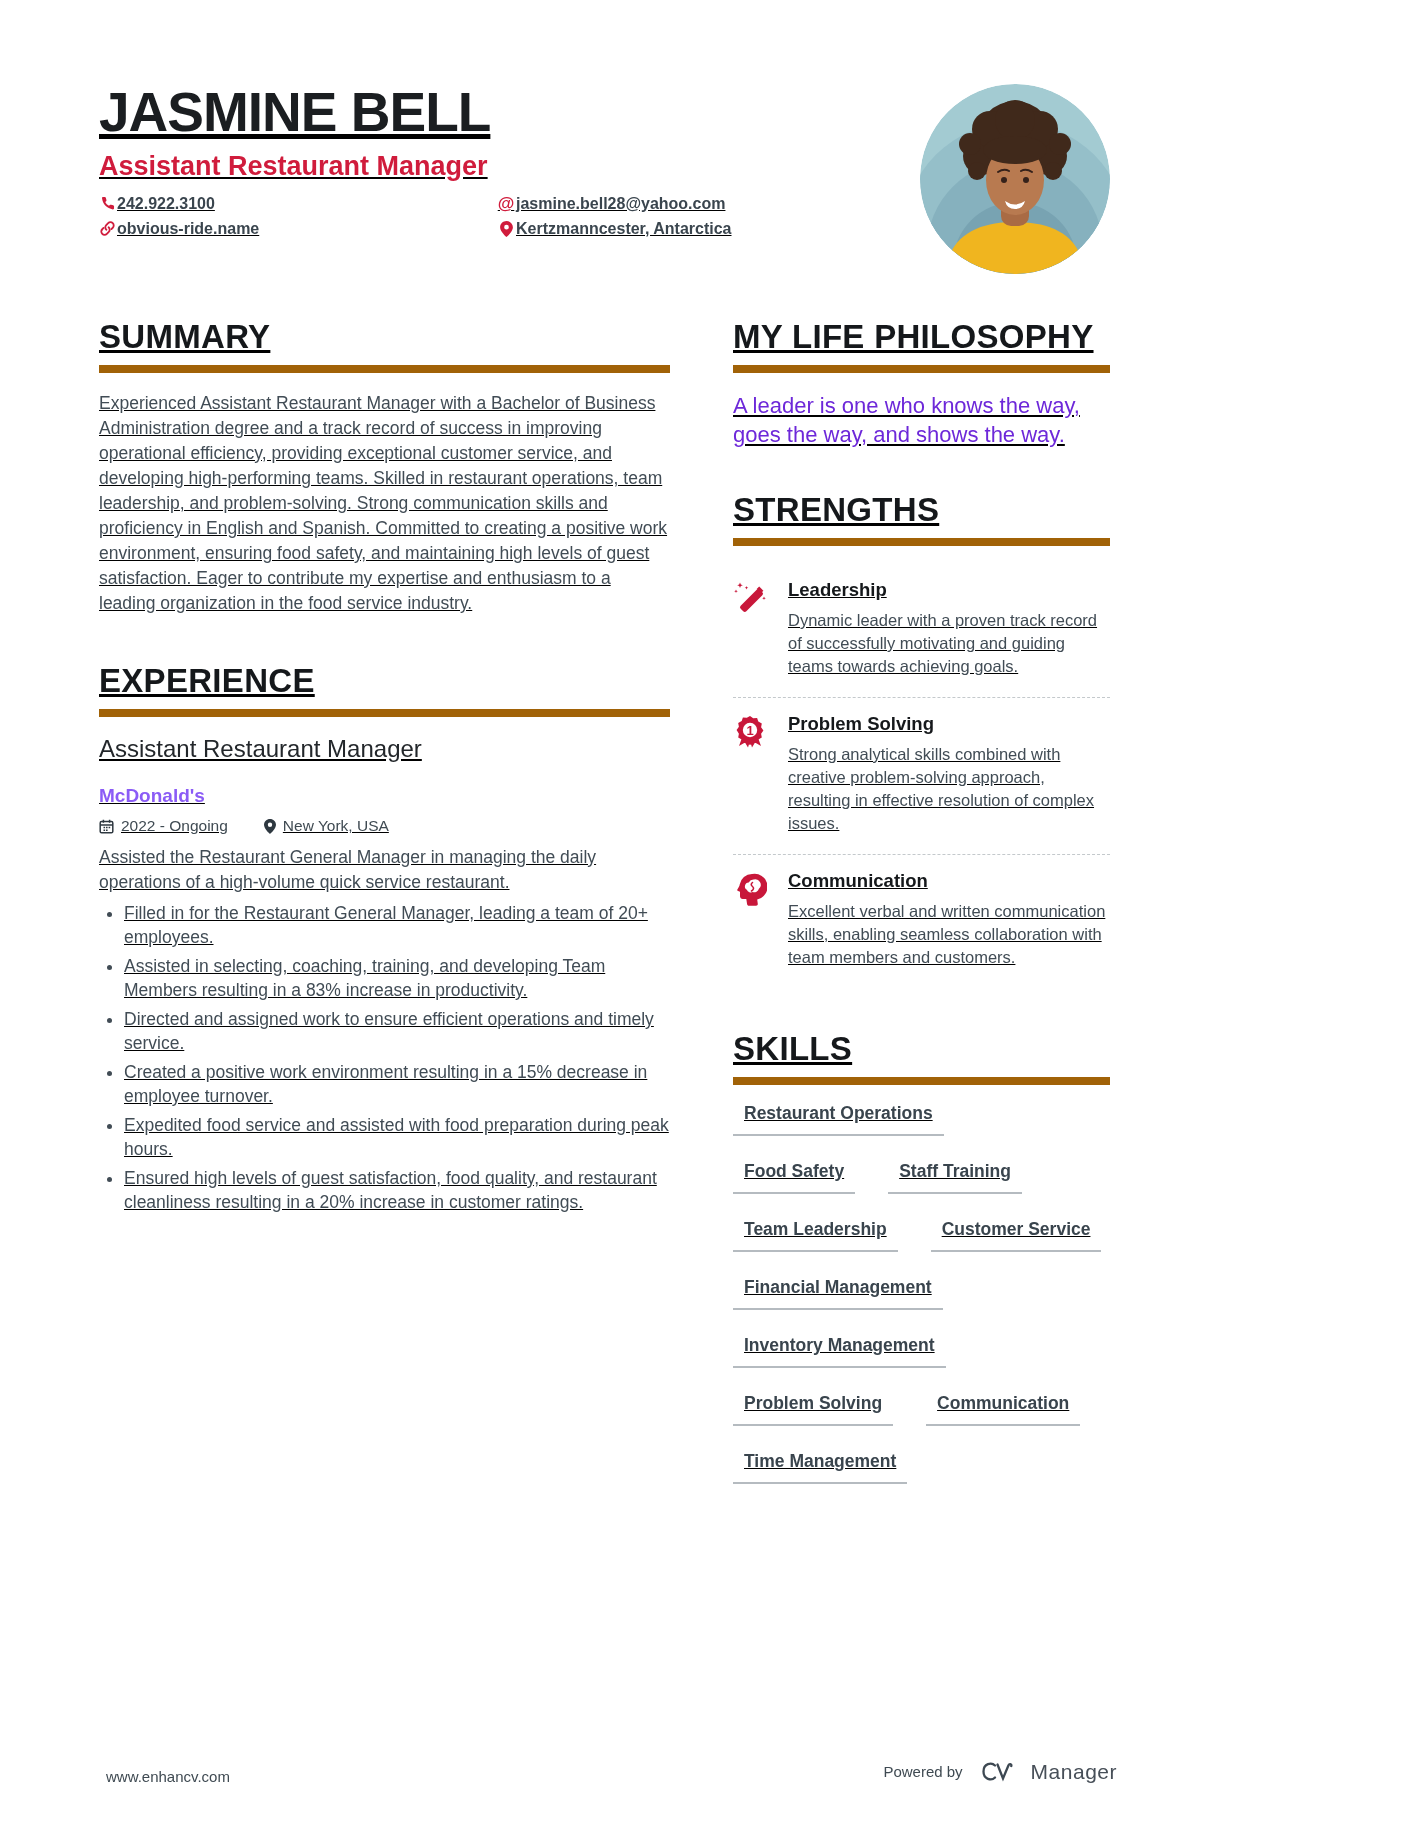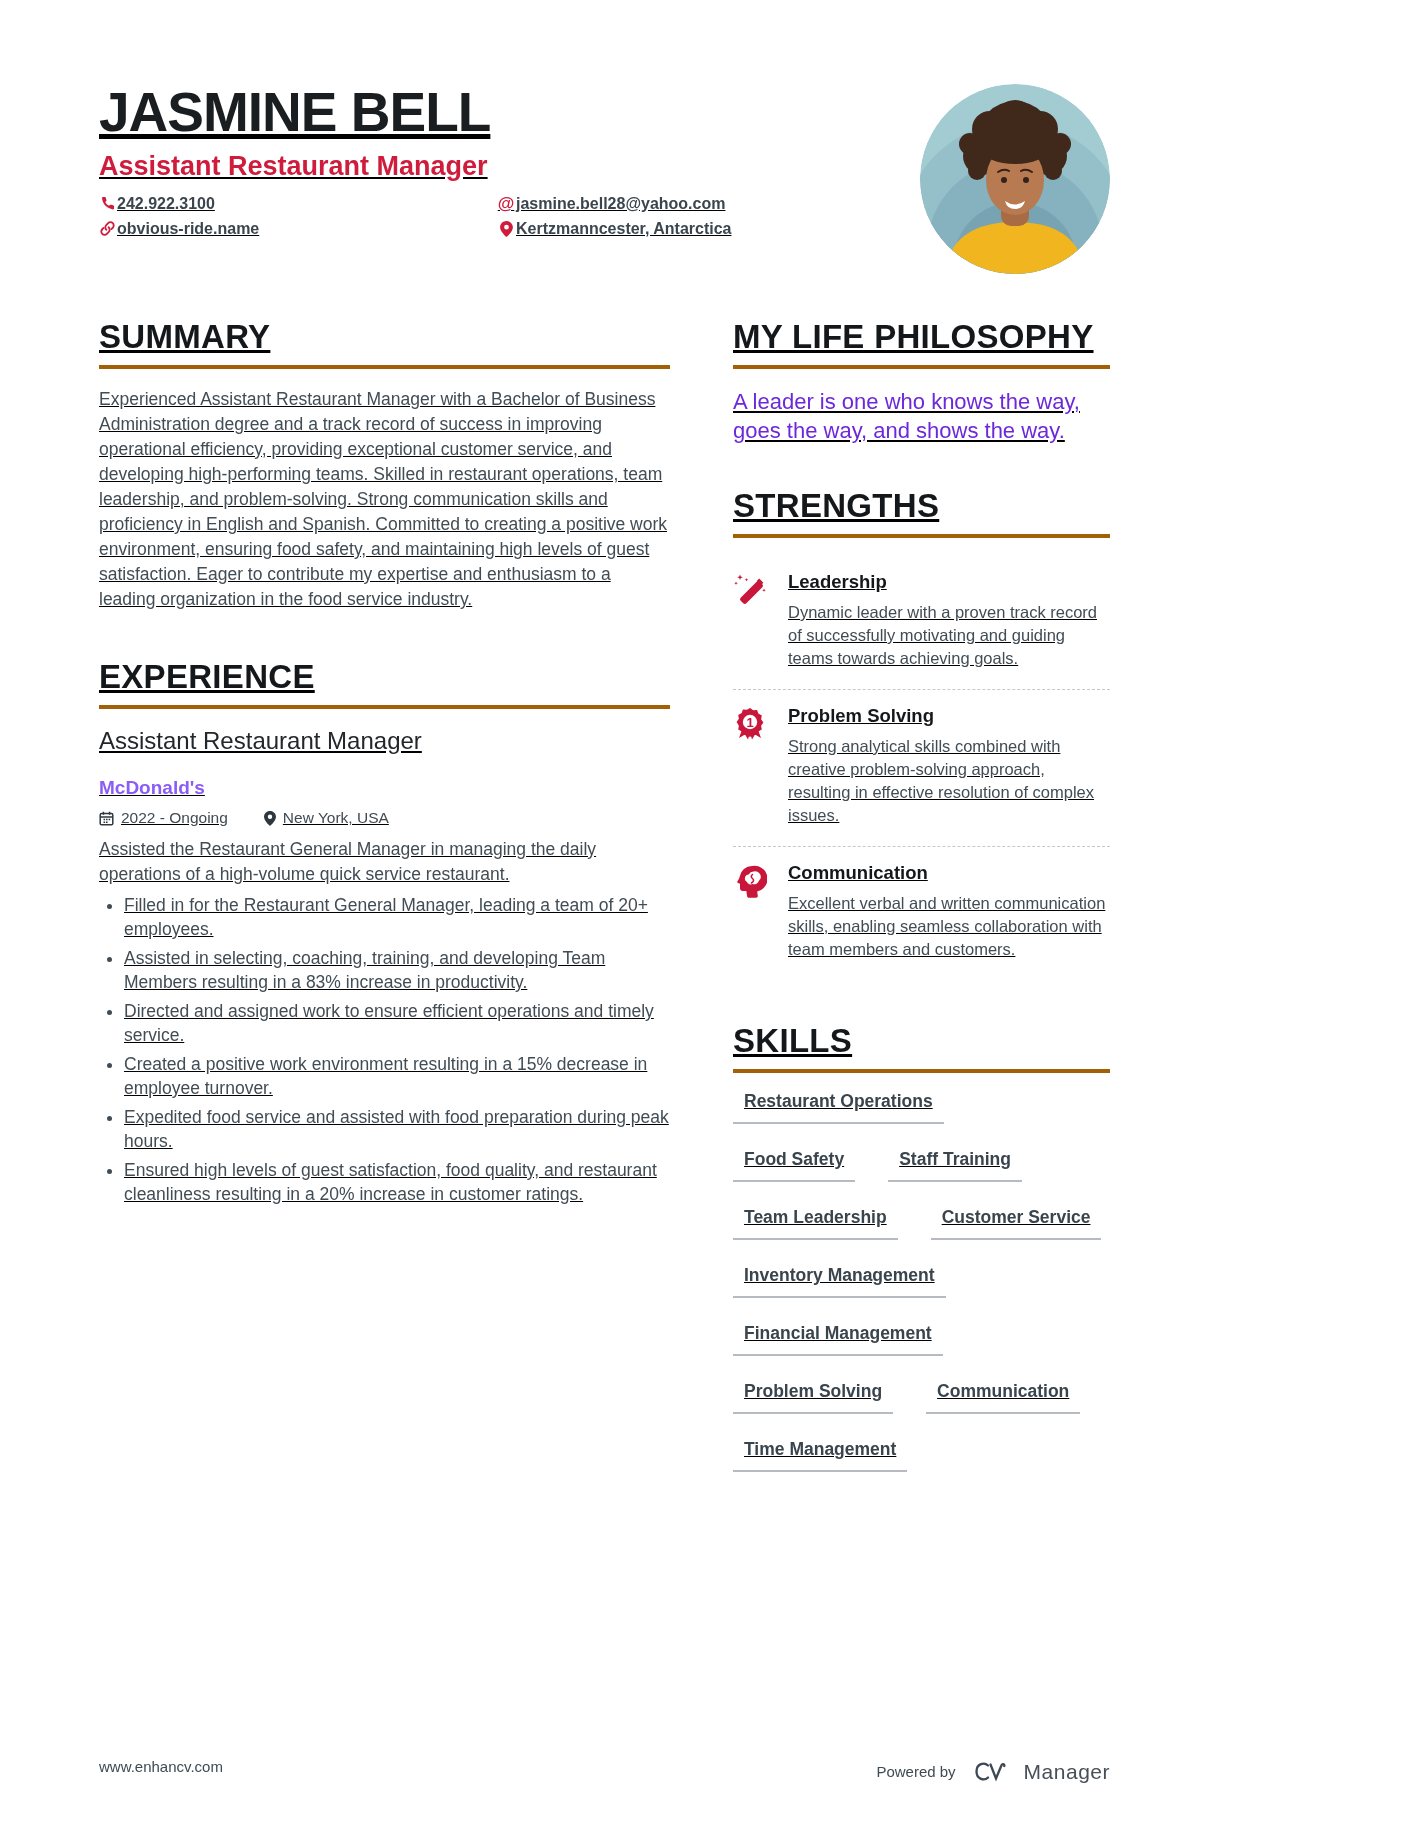--- a/index.html
+++ b/index.html
@@ -17,21 +17,21 @@
   .contact .cicon { color:#d01c3c; display:inline-flex; width:16px; justify-content:center; flex:0 0 16px; }
   .contact .cicon svg { display:block; }
   .at-glyph { font-size:17px; font-weight:bold; line-height:1; }
 
   .avatar { width:190px; height:190px; border-radius:50%; overflow:hidden; flex:0 0 190px; }
   .avatar svg { display:block; }
 
   
   .columns { display:grid; grid-template-columns:571px 377px; column-gap:63px; margin-top:44px; }
   h2.section-heading { font-size:33px; font-weight:bold; letter-spacing:.3px; color:#15181b;
-       border-bottom:4px solid #a16207; padding-bottom:9px; margin-bottom:18px; }
+       border-bottom:8px solid #a16207; padding-bottom:9px; margin-bottom:18px; }
 
   
   .summary-text { font-size:17.5px; line-height:25px; color:#414c55; }
   .experience-section { margin-top:46px; }
   .job-title { font-size:24px; font-weight:500; color:#23272b; margin-top:8px; }
   .company { font-size:19px; font-weight:bold; color:#8b5cf6; margin-top:22px; }
   .job-meta { display:flex; align-items:center; gap:36px; margin-top:10px; font-size:15.5px; color:#3f4a52; }
   .job-meta .mitem { display:flex; align-items:center; gap:7px; }
   .job-meta .micon { color:#2e3840; display:inline-flex; }
   .job-summary { font-size:17.5px; line-height:25px; color:#414c55; margin-top:10px; }
@@ -45,22 +45,22 @@
   .strength + .strength { border-top:1px dashed #c4c9cc; }
   .strength .sicon { color:#c8173a; padding-top:2px; }
   .strength-title { font-size:18.5px; font-weight:bold; color:#15181b; margin-bottom:8px; }
   .strength-text { font-size:16.5px; line-height:23px; color:#414c55; }
   .skills-section { margin-top:42px; }
   .skill-row { display:flex; gap:33px; margin-bottom:25px; }
   .skill { font-size:17.5px; font-weight:bold; color:#39444d; padding:0 11px 10px 11px;
            border-bottom:2px solid #b5bbc0; }
 
   
-  .footer { position:absolute; left:99px; width:1011px; top:1758px;
-            display:flex; justify-content:space-between; align-items:flex-start; }
+  .footer { position:absolute; left:106px; width:1011px; top:1758px;
+            display:flex; justify-content:space-between; align-items:flex-end; }
   .footer-left { font-size:15px; color:#3f4a52; text-decoration:none; }
   .footer-right { display:flex; align-items:center; gap:12px; }
   .powered-by { font-size:15px; color:#3f4a52; }
   .brand-name { font-size:21px; letter-spacing:.5px; color:#474f58; }
   .brand-logo { color:#3d4852; display:inline-flex; }
 </style>
 </head>
 <body>
 
 <div class="page">
@@ -257,24 +257,24 @@
           </div>
           <div class="skill-row">
             <span class="skill">Food Safety</span>
             <span class="skill">Staff Training</span>
           </div>
           <div class="skill-row">
             <span class="skill">Team Leadership</span>
             <span class="skill">Customer Service</span>
           </div>
           <div class="skill-row">
+            <span class="skill">Financial Management</span>
+          </div>
+          <div class="skill-row">
             <span class="skill">Inventory Management</span>
-          </div>
-          <div class="skill-row">
-            <span class="skill">Financial Management</span>
           </div>
           <div class="skill-row">
             <span class="skill">Problem Solving</span>
             <span class="skill">Communication</span>
           </div>
           <div class="skill-row">
             <span class="skill">Time Management</span>
           </div>
         </section>
       </div>

